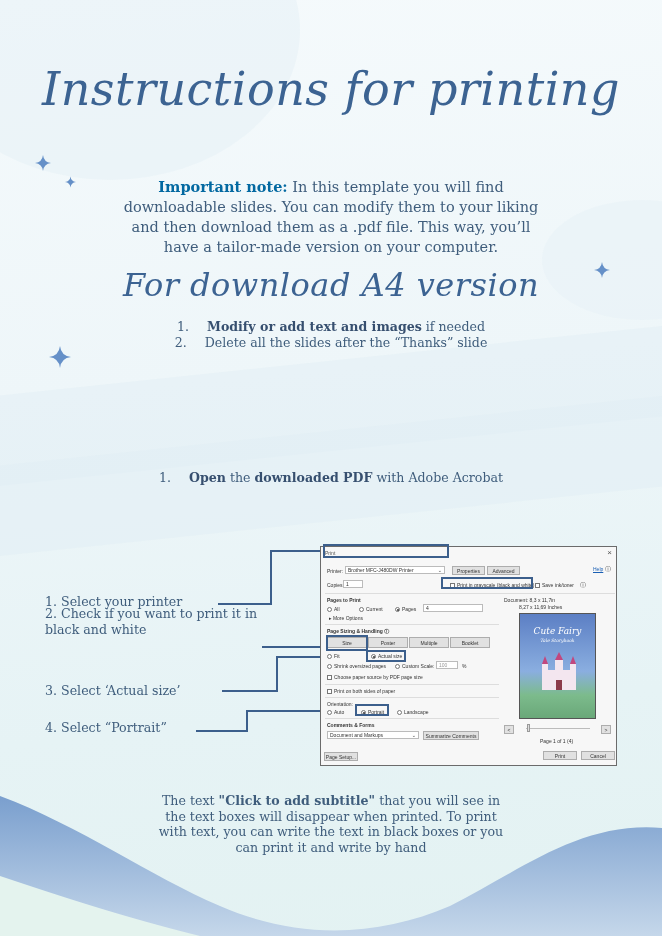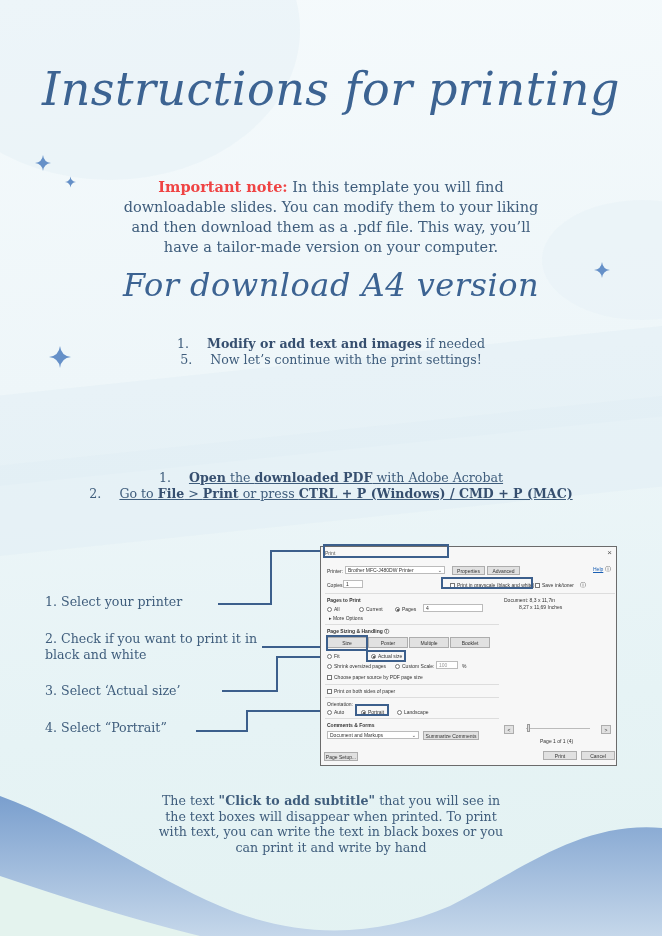--- a/index.html
+++ b/index.html
@@ -27,25 +27,25 @@
   }
   .title { top: 62px; font-size: 46px; }
   .h2a { top: 266px; font-size: 32px; }
   .h2b { top: 415px; font-size: 32px; }
 
   .para {
     position: absolute; left: 120px; width: 422px; text-align: center;
     font-size: 14.5px; line-height: 20px; color: #3f5d7c;
   }
   .note { top: 177px; }
-  .note b { color: #ef4444; }
+  .note b { color: #0369a1; }
 
   .steps { position: absolute; left: 0; width: 662px; text-align: center; font-size: 12.6px; line-height: 15.8px; color: #3f5d7c; }
-  .steps1 { top: 336px; }
-  .steps2 { top: 470px; text-decoration: underline; }
+  .steps1 { top: 319px; }
+  .steps2 { top: 470px; }
   .steps .num { display: inline-block; margin-right: 18px; }
   .steps b { color: #364f6f; }
 
   .callout { position: absolute; left: 45px; font-size: 12.6px; line-height: 15.5px; color: #3f5d7c; }
   .line { position: absolute; background: #3c5f8c; }
   .hl { position: absolute; border: 2px solid #3c5f8c; }
 
   
   .dialog {
     position: absolute; left: 320px; top: 546px; width: 297px; height: 220px;
@@ -107,30 +107,29 @@
   </svg>
 
 <div class="content">
   <h1 class="script title">Instructions for printing</h1>
 
   <p class="para note"><b>Important note:</b><span> In this template you will find downloadable slides. You can modify them to your liking and then download them as a .pdf file. This way, you’ll have a tailor-made version on your computer.</span></p>
 
   <h2 class="script h2a">For download A4 version</h2>
   <div class="steps steps1" id="steps-a4">
       <div><span class="num">1.</span><b>Modify or add text and images</b><span> if needed</span></div>
-      <div><span class="num">5.</span><span>Now let’s continue with the print settings!</span></div>
+      <div><span class="num">2.</span><span>Delete all the slides after the “Thanks” slide</span></div>
     </div>
 
   <div class="steps steps2" id="steps-acrobat">
       <div><span class="num">1.</span><b>Open</b><span> the </span><b>downloaded PDF</b><span> with Adobe Acrobat</span></div>
-      <div><span class="num">2.</span><span>Go to </span><b>File</b><span> &gt; </span><b>Print</b><span> or press </span><b>CTRL + P (Windows) / CMD + P (MAC)</b></div>
     </div>
 
   <div class="callout" style="top:594px">1. Select your printer</div>
-  <div class="callout" style="top:631px;width:230px">2. Check if you want to print it in black and white</div>
+  <div class="callout" style="top:606px;width:230px">2. Check if you want to print it in black and white</div>
   <div class="callout" style="top:683px">3. Select ‘Actual size’</div>
   <div class="callout" style="top:720px">4. Select “Portrait”</div>
 
   <div class="line" style="left:218px;top:603px;width:54px;height:2px"></div>
   <div class="line" style="left:270px;top:550px;width:2px;height:55px"></div>
   <div class="line" style="left:270px;top:550px;width:55px;height:2px"></div>
 
   <div class="line" style="left:262px;top:646px;width:92px;height:2px"></div>
   <div class="line" style="left:352px;top:582px;width:2px;height:66px"></div>
   <div class="line" style="left:352px;top:582px;width:84px;height:2px"></div>
@@ -192,20 +191,34 @@
     <div class="dlg-sep" style="top:171px"></div>
 
     <span class="dlg-section" style="left:6px;top:175px">Comments &amp; Forms</span>
     <div class="dlg-input" style="left:6px;top:184px;width:92px"><span>Document and Markups</span><span style="position:absolute;right:2px">⌄</span></div>
     <div class="dlg-btn" style="left:102px;top:184px;width:56px">Summarize Comments</div>
     <div class="dlg-btn" style="left:3px;top:205px;width:34px">Page Setup...</div>
 
     <span class="dlg-abs" style="left:183px;top:50px">Document: 8,3 x 11,7in</span>
     <span class="dlg-abs" style="left:198px;top:57px">8,27 x 11,69 Inches</span>
 
+    <div class="preview">
+      <div class="preview-title">Cute Fairy</div>
+      <div class="preview-sub">Tale Storybook</div>
+      <svg class="castle" viewBox="0 0 42 42">
+        <rect x="6" y="18" width="30" height="20" fill="#f3e6ef"></rect>
+        <rect x="4" y="12" width="6" height="26" fill="#f3e6ef"></rect>
+        <rect x="32" y="12" width="6" height="26" fill="#f3e6ef"></rect>
+        <rect x="17" y="8" width="8" height="30" fill="#f3e6ef"></rect>
+        <polygon points="4,12 7,4 10,12" fill="#c2477e"></polygon>
+        <polygon points="32,12 35,4 38,12" fill="#c2477e"></polygon>
+        <polygon points="17,8 21,0 25,8" fill="#c2477e"></polygon>
+        <rect x="18" y="28" width="6" height="10" fill="#8b3a4a"></rect>
+      </svg>
+    </div>
     <div class="dlg-btn" style="left:183px;top:178px;width:10px">&lt;</div>
     <div class="slider-track"></div>
     <div class="slider-thumb"></div>
     <div class="dlg-btn" style="left:280px;top:178px;width:10px">&gt;</div>
     <span class="dlg-abs" style="left:219px;top:191px">Page 1 of 1 (4)</span>
     <div class="dlg-btn" style="left:222px;top:204px;width:34px">Print</div>
     <div class="dlg-btn" style="left:260px;top:204px;width:34px">Cancel</div>
   </div>
 
   <div class="hl" style="left:323px;top:544px;width:126px;height:14px"></div>

